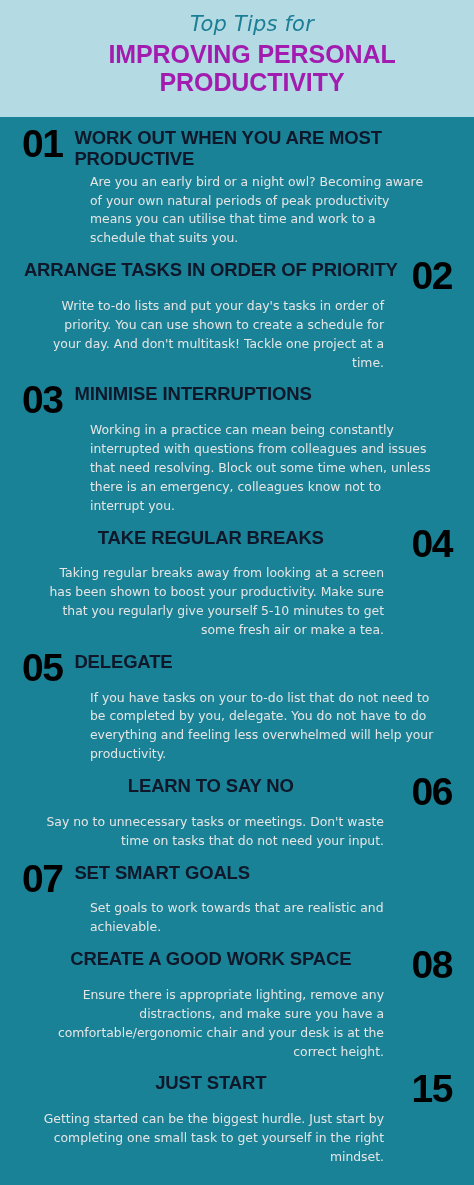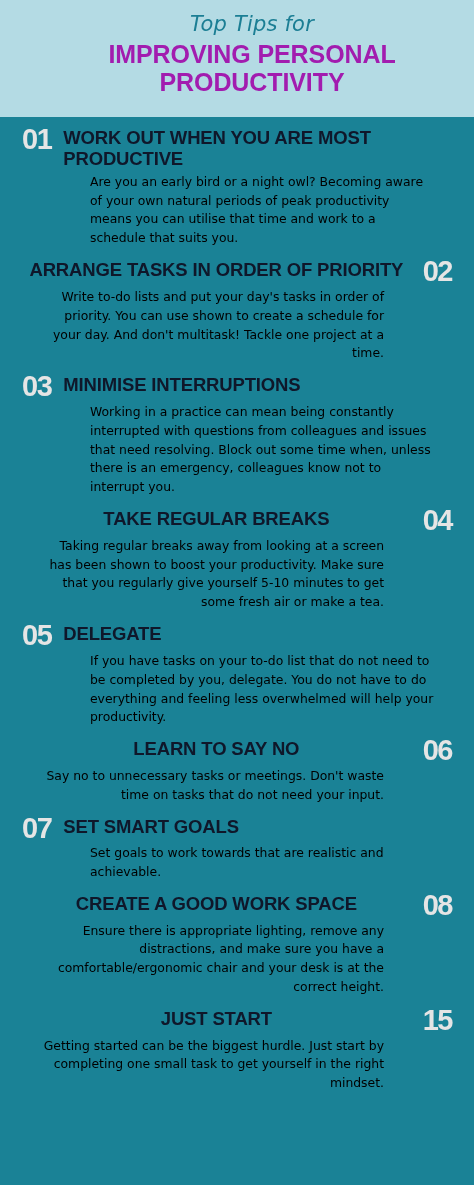--- a/index.html
+++ b/index.html
@@ -67,42 +67,42 @@
     margin-bottom: 9px;
   }
   .tip-head {
     display: flex;
     align-items: flex-start;
     gap: 12px;
   }
   .tip-num {
     font-family: "Liberation Sans", sans-serif;
     font-weight: bold;
-    font-size: 29px;
+    font-size: 39px;
     line-height: 0.92;
-    color: #e5e5e5;
+    color: #000000;
     letter-spacing: -1.5px;
     flex: 0 0 auto;
     padding-top: 1px;
   }
   .tip-title {
     font-family: "Liberation Sans", sans-serif;
     font-weight: bold;
     font-size: 18.5px;
     line-height: 1.13;
     color: #0f172a;
     letter-spacing: -0.15px;
     padding-top: 3px;
     flex: 1 1 auto;
   }
   .tip-body {
     font-family: "DejaVu Sans", sans-serif;
     font-size: 12.4px;
     line-height: 1.52;
-    color: #000000;
+    color: #e5e5e5;
     margin-top: 3px;
   }
 
   
   .tip.left .tip-head { flex-direction: row; }
   .tip.left .tip-title { text-align: left; }
   .tip.left .tip-body {
     text-align: left;
     margin-left: 68px;
     margin-right: 18px;

